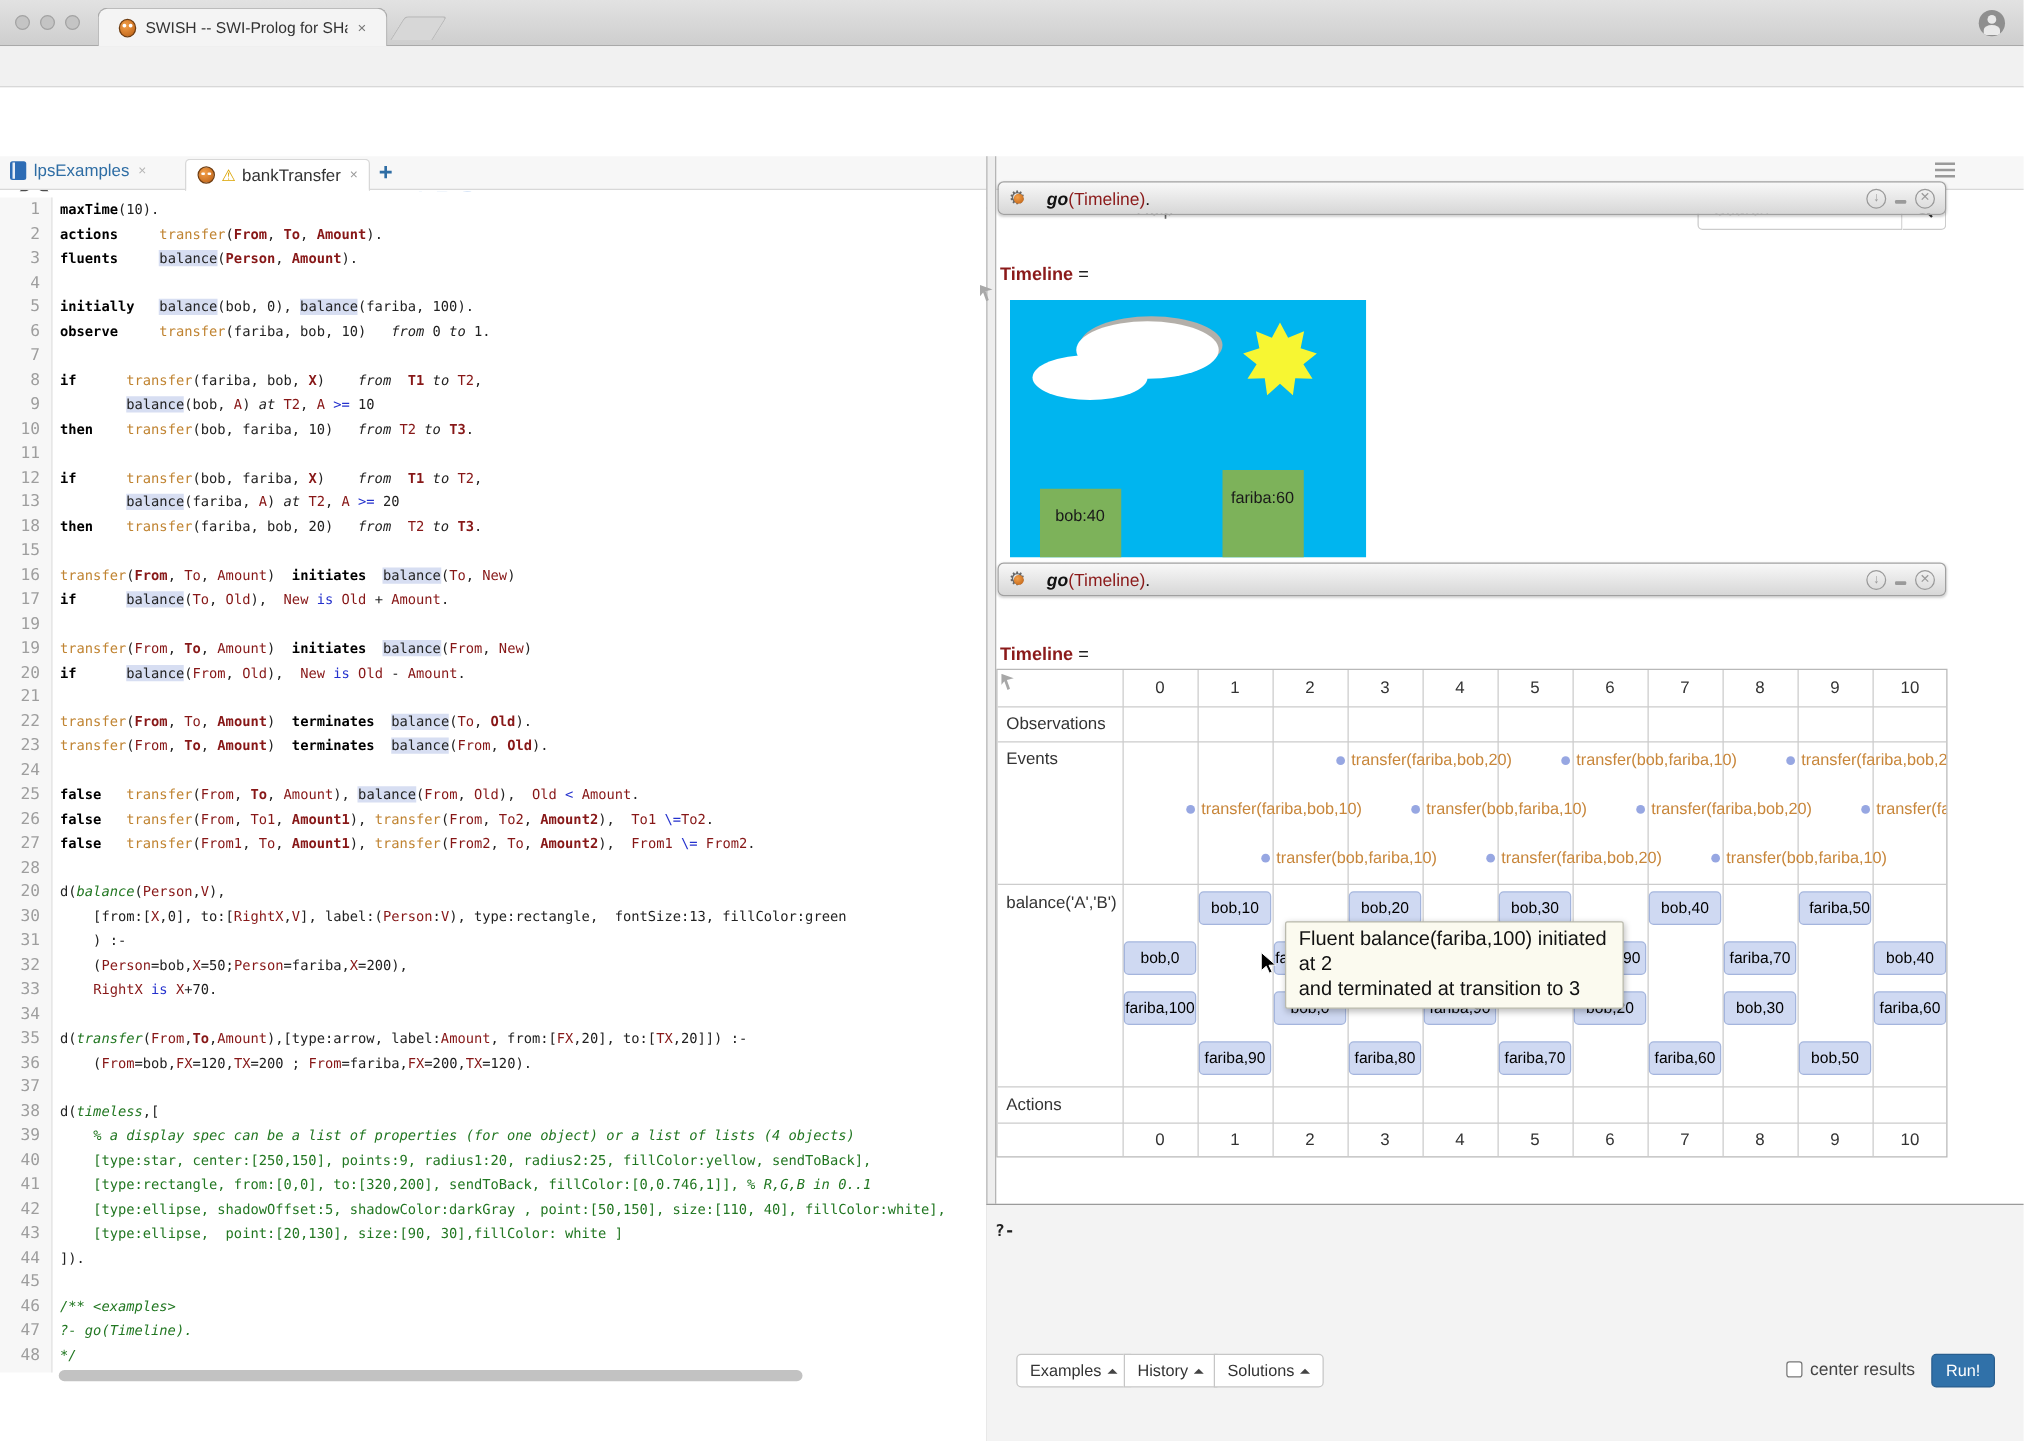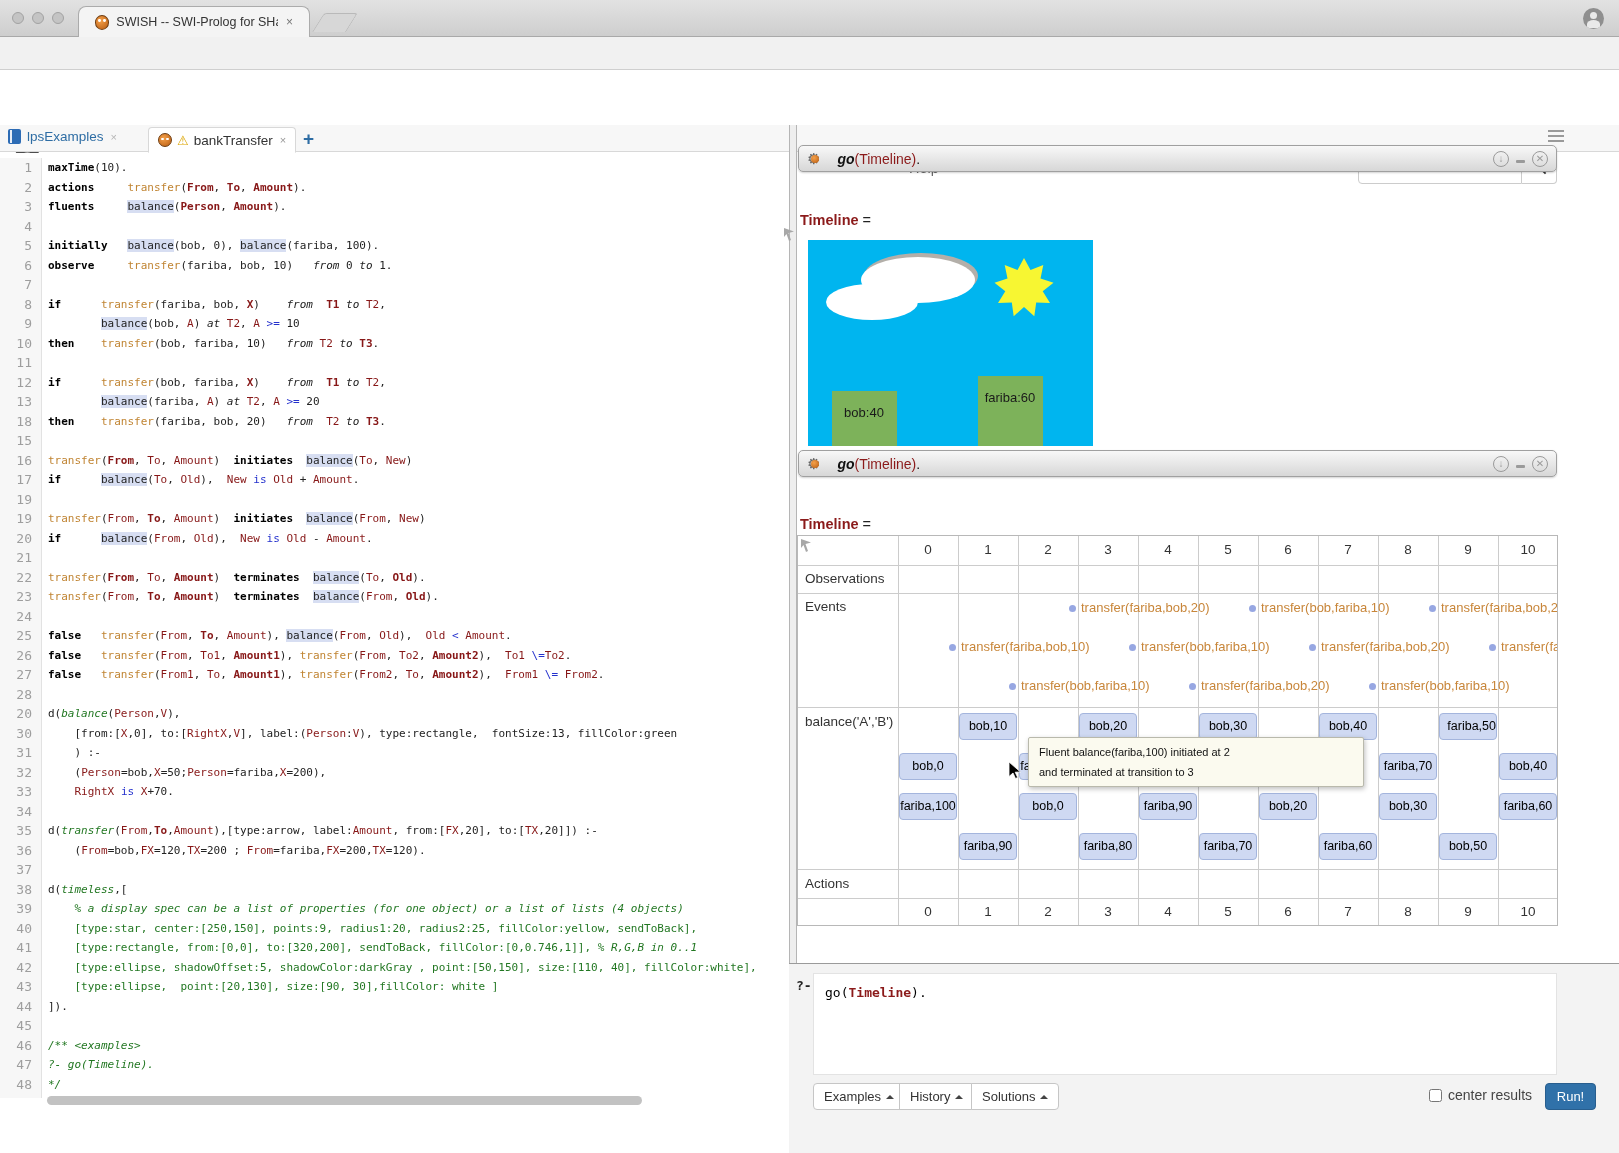--- a/index.html
+++ b/index.html
@@ -91,21 +91,21 @@
   
   .ttable{left:797px;top:535px;width:761px;height:391px;border:1px solid #b8b8b8;overflow:hidden;background:#fff}
   .vln{position:absolute;top:0;bottom:0;width:1px;background:#ccc}
   .hln{position:absolute;left:0;right:0;height:1px;background:#ccc}
   .thead,.tfoot{position:absolute;width:60px;text-align:center;font-size:13.5px;color:#333}
   .rowlab{position:absolute;left:7px;font-size:13.5px;color:#333}
   .evt-dot{position:absolute;width:7px;height:7px;border-radius:50%;background:var(--event-dot)}
   .evt-lab{position:absolute;font-size:13px;color:var(--event-text);white-space:nowrap}
   .bbox{position:absolute;width:58px;height:27px;background:var(--box-bg);border:1px solid var(--box-border);border-radius:4px;font-size:12.5px;color:#000;text-align:center;line-height:25px;white-space:nowrap;overflow:hidden}
   
-  .tooltip{left:1028px;top:737px;width:336px;background:var(--tooltip-bg);border:1px solid #b9b9ac;border-radius:2px;box-shadow:1px 2px 5px rgba(0,0,0,.25);padding:4px 10px;font-size:11px;color:#111;line-height:20px;z-index:9}
+  .tooltip{left:1028px;top:737px;width:271px;background:var(--tooltip-bg);border:1px solid #b9b9ac;border-radius:2px;box-shadow:1px 2px 5px rgba(0,0,0,.25);padding:4px 10px;font-size:16px;color:#111;line-height:20px;z-index:9}
   
   .querypanel{left:789px;top:963px;width:830px;height:190px;background:#f3f3f3;border-top:1px solid #9a9a9a}
   .qprompt{position:absolute;left:7px;top:14px;font-family:"DejaVu Sans Mono",monospace;font-weight:bold;font-size:13px;color:#222}
   .qbox{position:absolute;left:24px;top:9px;width:744px;height:102px;background:#fff;border:1px solid #e3e3e3}
   .qtext{position:absolute;left:11px;top:11px;font-family:"DejaVu Sans Mono",monospace;font-size:13px;color:#000}
   .qtext .qvar{color:var(--maroon);font-weight:bold}
   .qbtn{position:absolute;top:119px;height:27px;border:1px solid #c6c6c6;background:#fff;font-size:13px;color:#333;display:flex;align-items:center;padding:0 10px;font-family:"Liberation Sans",sans-serif}
   .qright{position:absolute;top:123px;font-size:14px;color:#444;display:flex;align-items:center}
   .runbtn{position:absolute;left:756px;top:119px;width:51px;height:27px;background:var(--run);border:1px solid #285e8e;border-radius:4px;color:#fff;font-size:13px;text-align:center;line-height:25px}
 </style>
@@ -370,23 +370,20 @@
 <div class="abs tooltip">
   <div>Fluent balance(fariba,100) initiated at 2</div>
   <div>and terminated at transition to 3</div>
 </div>
 <svg class="abs" style="left:1008px;top:762px;z-index:10" width="16" height="18">
   <path d="M1,0 L1,14.5 L5,11 L7.5,16.5 L9.7,15.5 L7.2,10.2 L12.5,10 Z" fill="#000" stroke="#fff" stroke-width="0.8"></path>
 </svg>
 
 <div class="abs querypanel">
   <span class="qprompt">?-</span>
-  <div class="qbox">
-    <span class="qtext"><span>go(</span><span class="qvar">Timeline</span><span>).</span></span>
-  </div>
   <div class="qbtn" style="left:24px;border-radius:4px 0 0 4px">
       <span>Examples</span>
       <span class="caret-up"></span>
     </div>
   <div class="qbtn" style="left:110px">
       <span>History</span>
       <span class="caret-up"></span>
     </div>
   <div class="qbtn" style="left:182px;border-radius:0 4px 4px 0">
       <span>Solutions</span>

